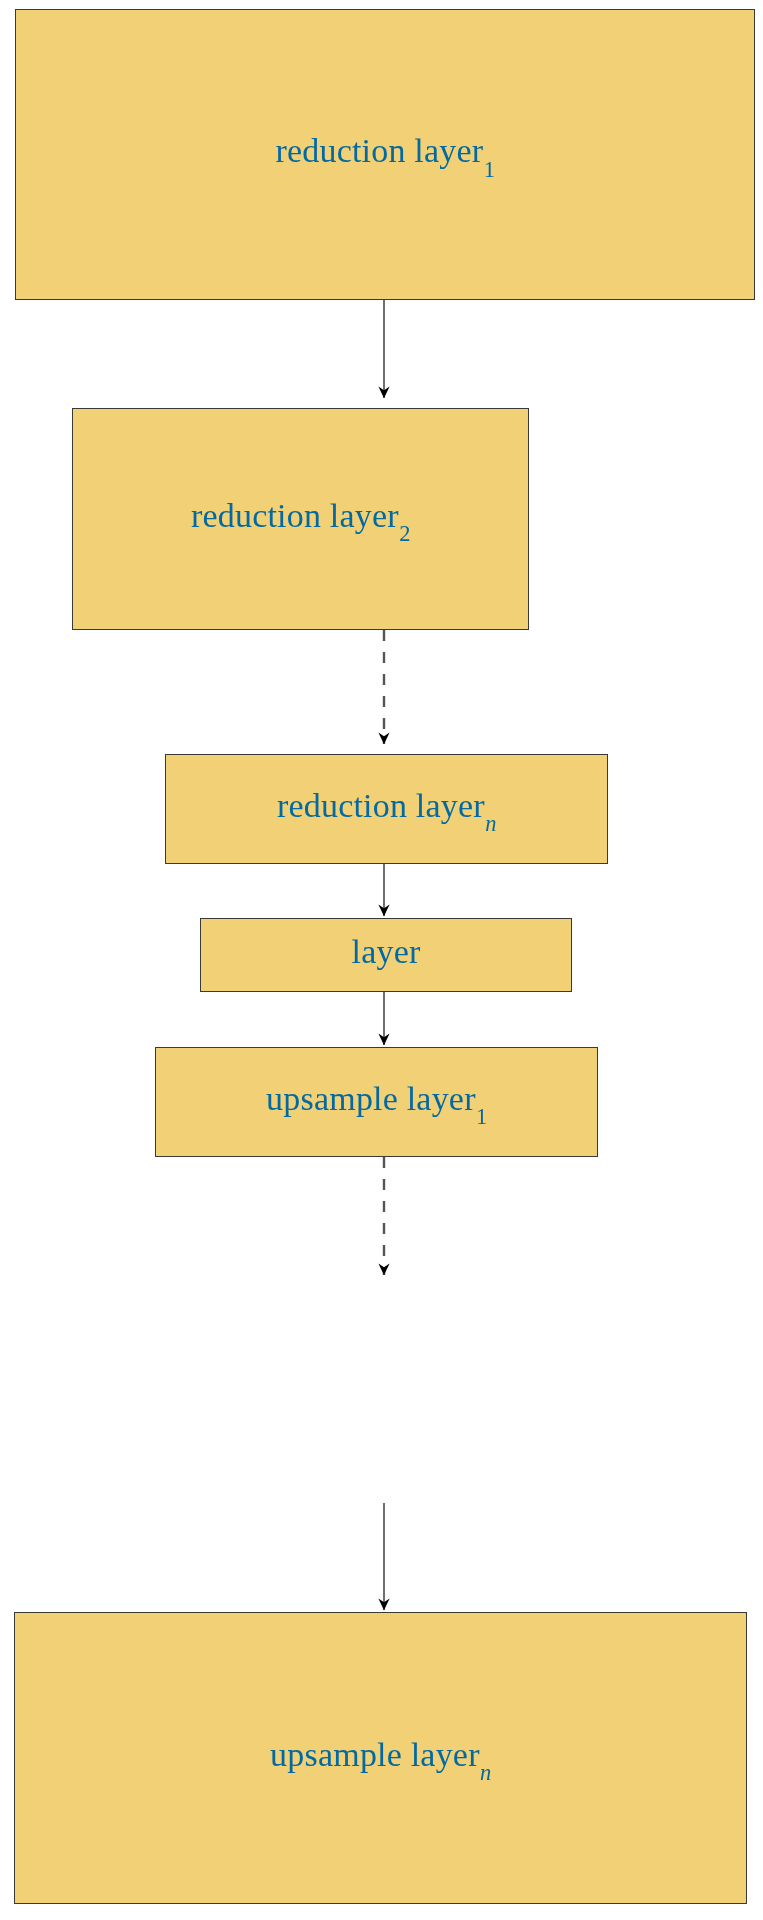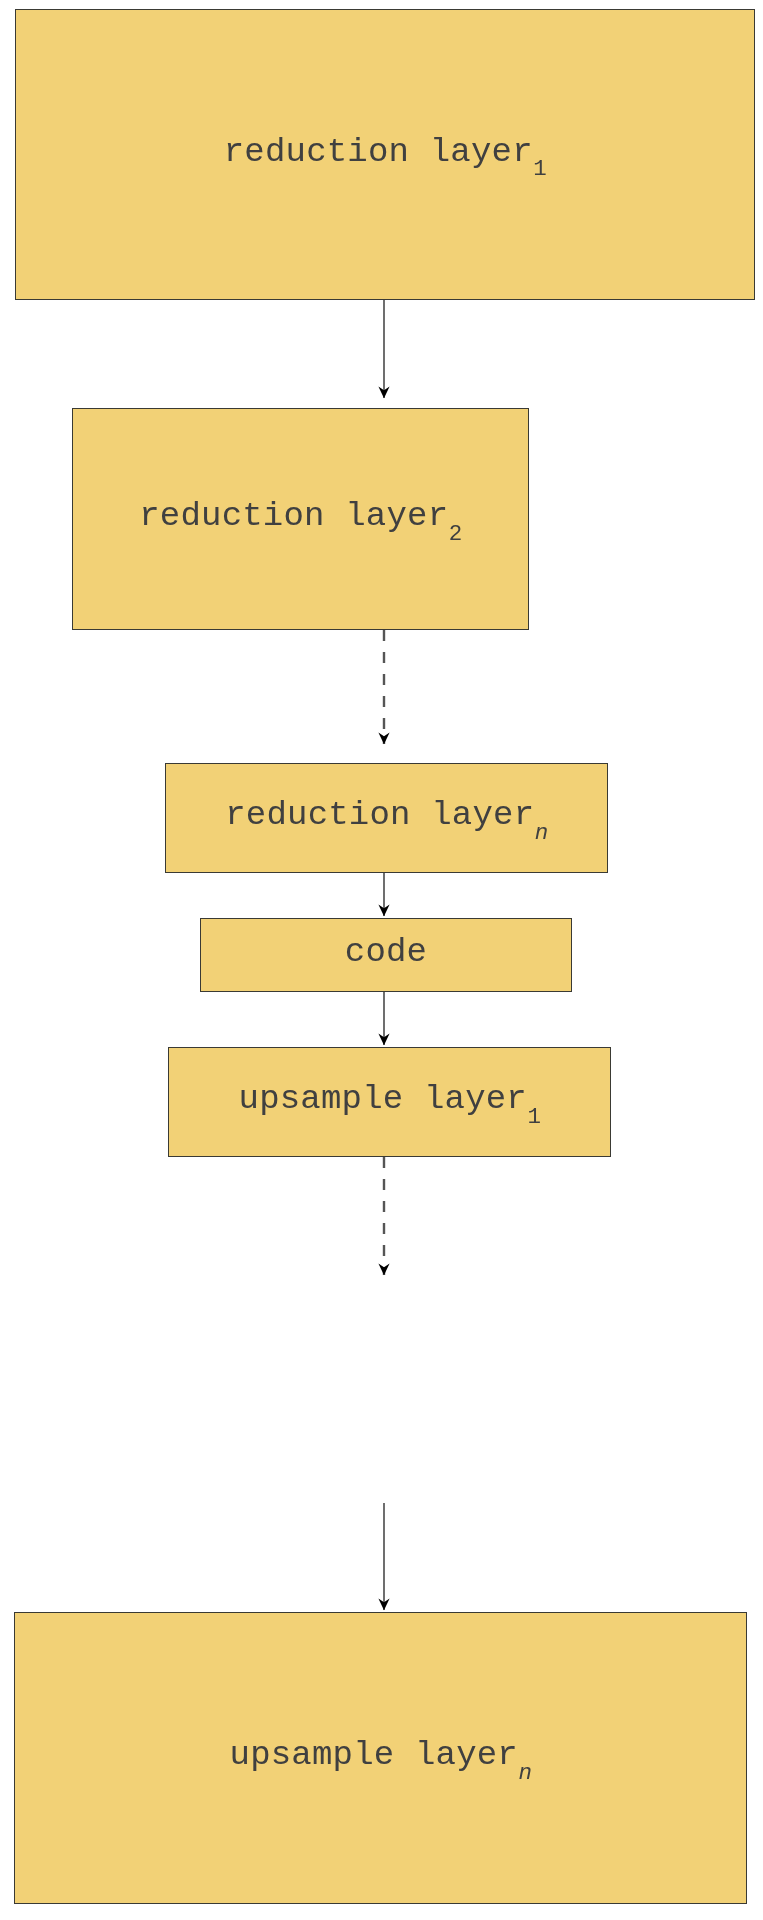--- a/index.html
+++ b/index.html
@@ -20,23 +20,23 @@
   .node-box {
     position: absolute;
     box-sizing: border-box;
     border: 1.6px solid #3a3a34;
     background: #f2d176;
     display: flex;
     align-items: center;
     justify-content: center;
   }
   .node-label {
-    font-family: Liberation Mono, monospace;
+    font-family: Liberation Serif, serif;
     font-size: 34px;
-    color: #404040;
+    color: #0369a1;
     line-height: 1;
     white-space: nowrap;
     letter-spacing: 0.2px;
   }
   .node-label .sub {
     font-size: 0.66em;
     vertical-align: sub;
     position: relative;
     top: 0.30em;
     left: 0.02em;
@@ -87,29 +87,29 @@
   </svg>
 
   <div class="node-box" style="left:15px; top:9px; width:740px; height:291px;">
     <span class="node-label"><span>reduction layer</span><span class="sub">1</span></span>
   </div>
 
   <div class="node-box" style="left:36px; top:408px; width:457px; height:222px;margin-left:36px;">
     <span class="node-label"><span>reduction layer</span><span class="sub">2</span></span>
   </div>
 
-  <div class="node-box" style="left:165px; top:754px; width:443px; height:110px;margin-top:9px;">
+  <div class="node-box" style="left:165px; top:754px; width:443px; height:110px;">
     <span class="node-label"><span>reduction layer</span><span class="sub ital">n</span></span>
   </div>
 
   <div class="node-box" style="left:200px; top:918px; width:372px; height:74px;">
-    <span class="node-label"><span>code</span><span class="sub"></span></span>
+    <span class="node-label"><span>layer</span><span class="sub"></span></span>
   </div>
 
-  <div class="node-box" style="left:168px; top:1047px; width:443px; height:110px;">
+  <div class="node-box" style="left:155px; top:1047px; width:443px; height:110px;">
     <span class="node-label"><span>upsample layer</span><span class="sub">1</span></span>
   </div>
 
 
   <div class="node-box" style="left:14px; top:1612px; width:733px; height:292px;">
     <span class="node-label"><span>upsample layer</span><span class="sub ital">n</span></span>
   </div>
 
 </div>
 

